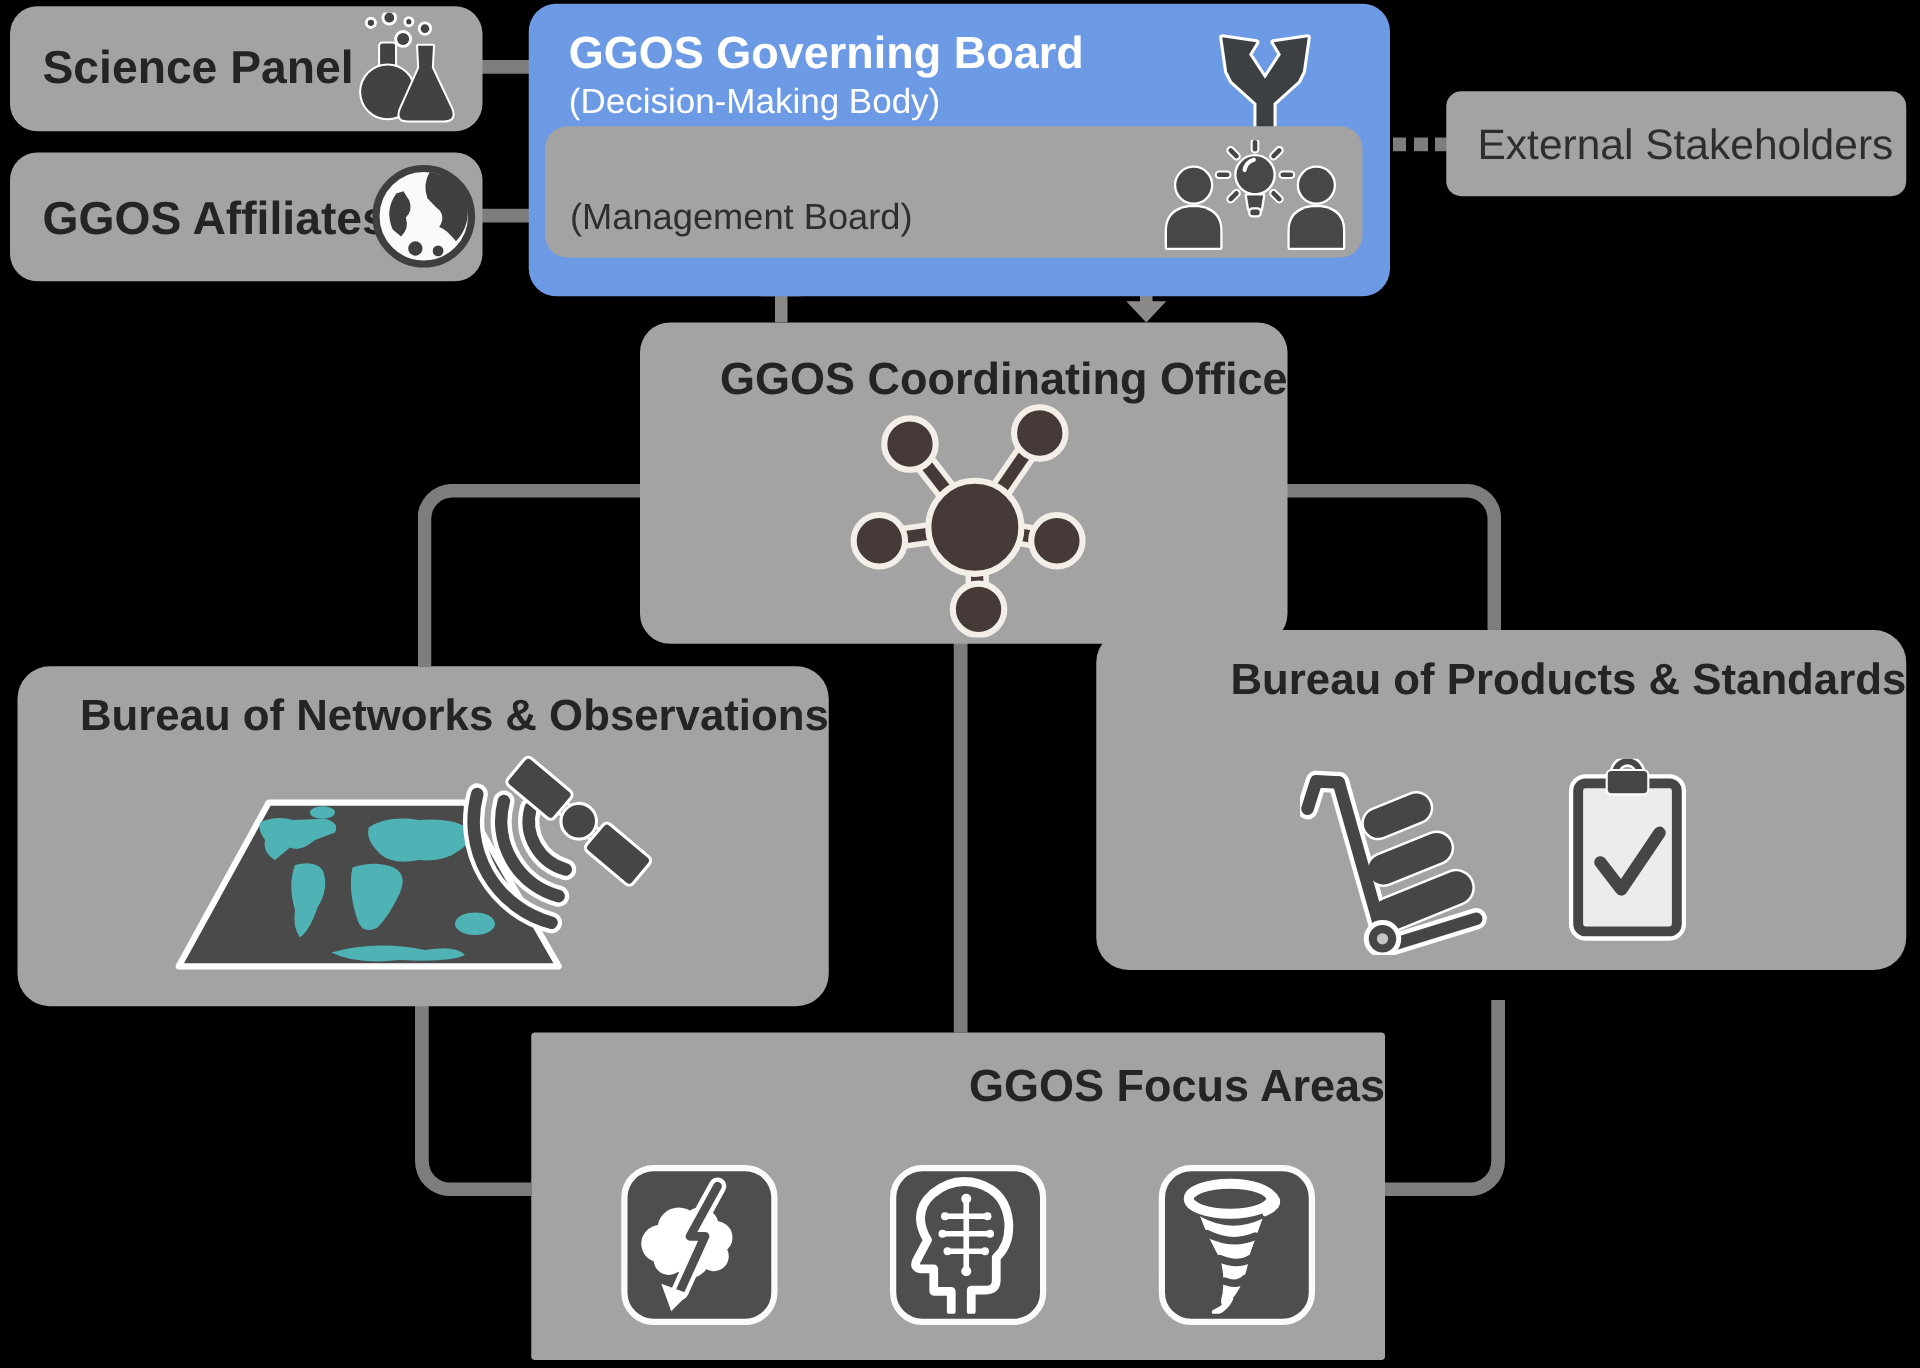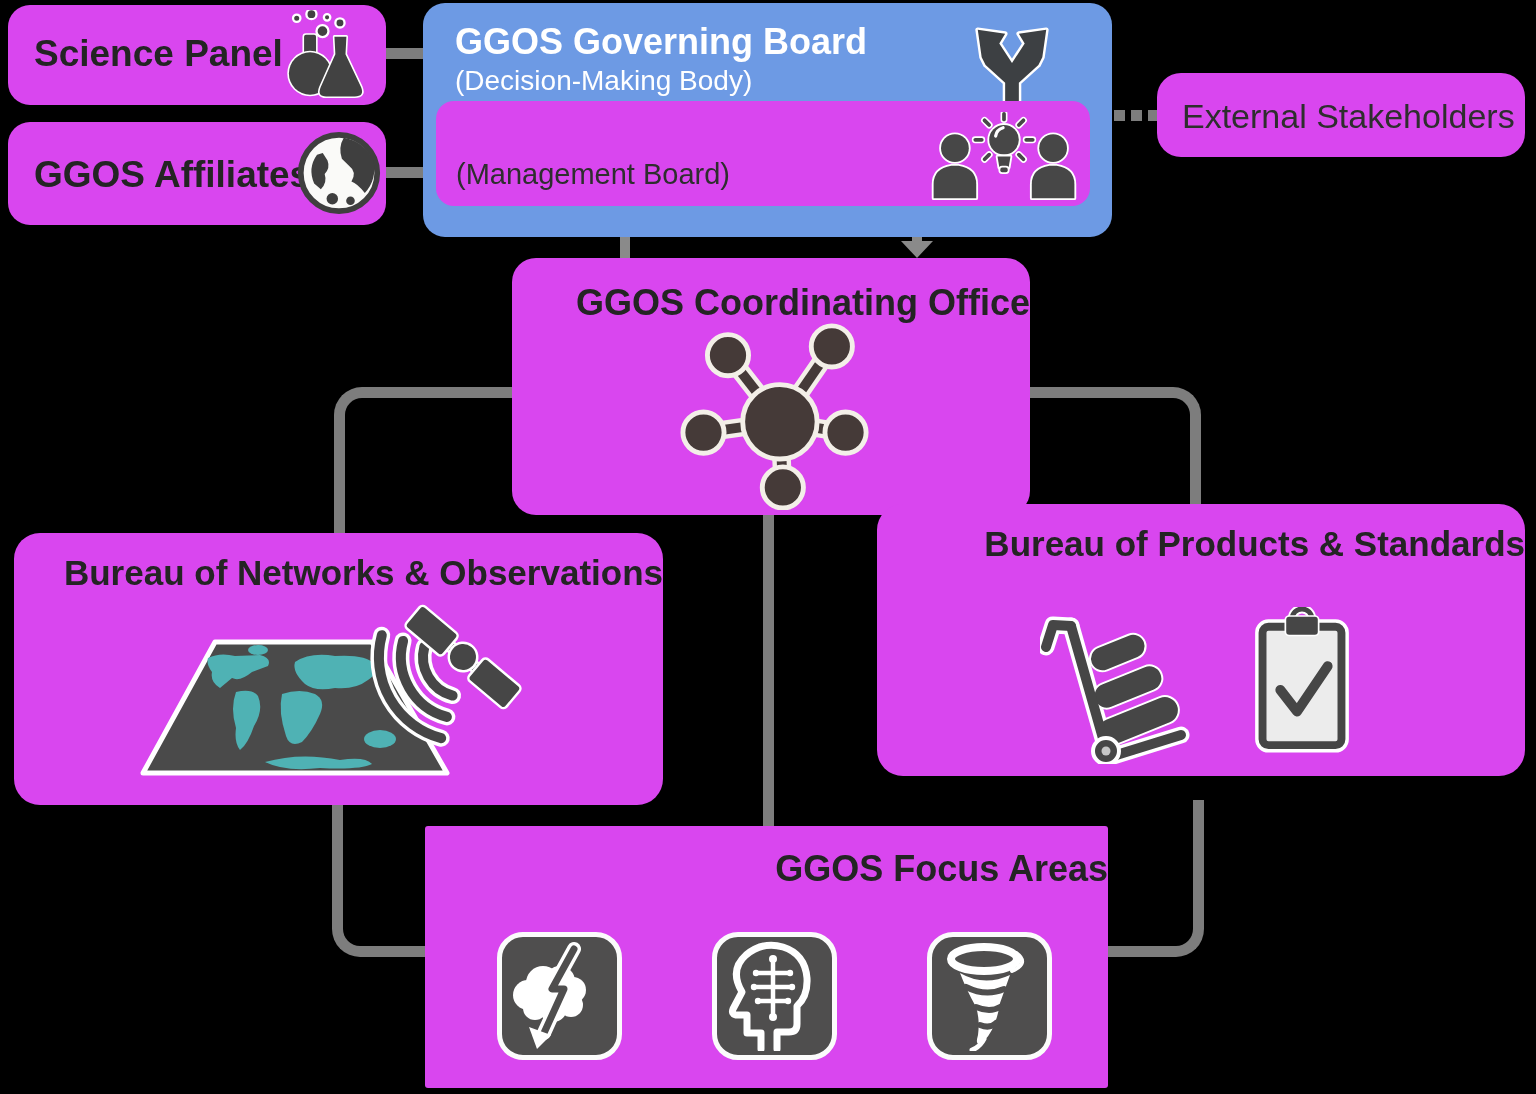--- a/index.html
+++ b/index.html
@@ -1,21 +1,21 @@
 <!DOCTYPE html>
 <html><head>
 <meta charset="utf-8">
 <style>
   html,body{margin:0;padding:0;}
   body{
     width:1536px;height:1094px;position:relative;overflow:hidden;
     background:#000;font-family:"Liberation Sans", sans-serif;
   }
   .abs{position:absolute;}
-  .box{position:absolute;background:#d946ef;border-radius:22px;box-sizing:border-box;}
+  .box{position:absolute;background:#a3a3a3;border-radius:22px;box-sizing:border-box;}
   .box--blue{background:#6d9ae4;}
   .label-lg{font-size:37px;font-weight:700;color:#242424;}
   .label-reg{font-size:34px;font-weight:400;color:#2e2e2e;}
   .title-w{font-size:36px;font-weight:700;color:#ffffff;line-height:42px;}
   .sub-w{font-size:28px;font-weight:400;color:#ffffff;line-height:36px;}
   .title-d{font-size:36px;font-weight:700;color:#242424;line-height:42px;}
   .sub-d{font-size:29px;font-weight:400;color:#2e2e2e;line-height:35px;}
   .center-title{position:absolute;left:0;right:0;text-align:right;font-size:36px;font-weight:700;color:#242424;}
   
   .stub{position:absolute;height:11px;background:#7d7d7d;}
@@ -117,21 +117,21 @@
         <circle cx="27" cy="39" r="15"></circle>
         <path d="M4 93 L4 78 Q4 61 23 58 L31 58 Q50 61 50 78 L50 93 Z"></path>
         <circle cx="133" cy="39" r="15"></circle>
         <path d="M110 93 L110 78 Q110 61 129 58 L137 58 Q156 61 156 78 L156 93 Z"></path>
       </g>
       <path d="M71 26 Q72 19 79 17" stroke="#fff" stroke-width="3.5" fill="none" stroke-linecap="round"></path>
     </svg>
   </div>
 </div>
 
-<div class="box" style="left:1157px;top:73px;width:368px;height:84px;border-radius:24px;">
+<div class="box" style="left:1157px;top:73px;width:368px;height:84px;border-radius:12px;">
   <div class="abs label-reg" style="left:25px;top:24px;">External Stakeholders</div>
 </div>
 
 <div class="box" style="left:512px;top:258px;width:518px;height:257px;border-radius:24px;">
   <div class="center-title" style="top:24px;">GGOS Coordinating Office</div>
   <svg class="abs" style="left:163px;top:60px;" width="200" height="192" viewBox="0 0 200 196">
     <g stroke="#f3efe8" stroke-width="19" stroke-linecap="round">
       <line x1="105" y1="106" x2="52" y2="38"></line>
         <line x1="105" y1="106" x2="158" y2="29"></line>
       <line x1="105" y1="106" x2="27" y2="117"></line>

